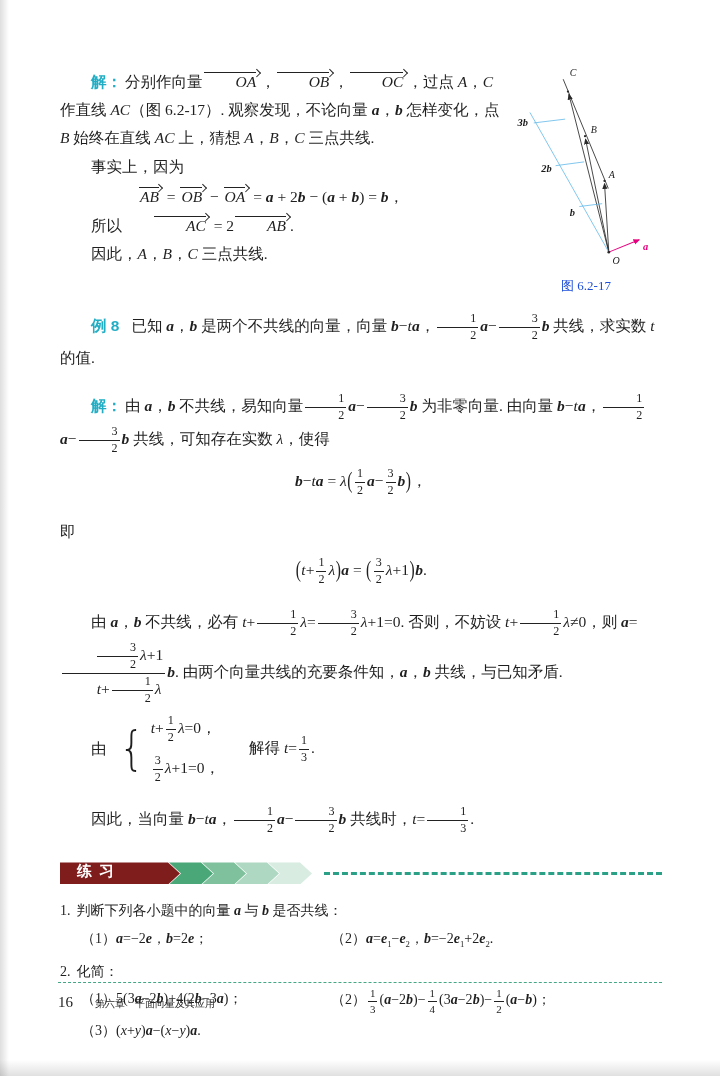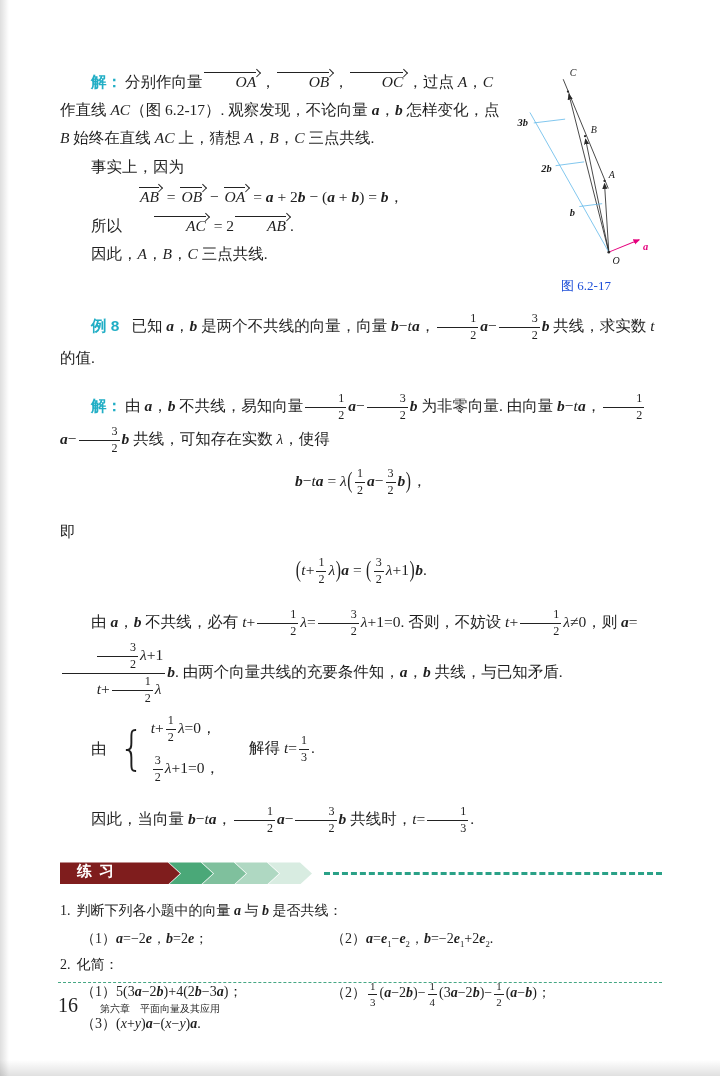--- a/index.html
+++ b/index.html
@@ -49,30 +49,30 @@
 
   .practice{margin-top:24px}
   .pbanner{display:flex;align-items:center;height:24px}
   .chev{height:22px;flex:none}
   .chev-first{width:120px;display:flex;align-items:flex-start;padding-left:17px;background:#7f1d1d;clip-path:polygon(0 0,calc(100% - 12px) 0,100% 50%,calc(100% - 12px) 100%,0 100%)}
   .chev-band{width:44px;margin-left:-11px;clip-path:polygon(0 0,calc(100% - 12px) 0,100% 50%,calc(100% - 12px) 100%,0 100%,12px 50%)}
   .b1{background:#4aa878}.b2{background:#7fc09d}.b3{background:#afd8c2}.b4{background:#d8ece1}
   .ptitle{color:#fff;font-family:"Liberation Sans","DejaVu Sans",sans-serif;font-weight:bold;font-size:15px;letter-spacing:7px}
   .pdash{flex:1;border-top:3px dashed #2aa187;margin-left:12px;height:0}
   .plist{margin-top:13px;font-size:14px;line-height:1.8}
-  .pq{margin-top:0}
+  .pq{margin-top:7px}
   .qnum{margin-right:6px}
   .prow{display:flex;padding-left:21px;margin-top:2px}
   .prow .c1{width:250px;flex:none}
   .psub{padding-left:21px;margin-top:2px}
 
   .pfooter{position:absolute;left:58px;right:58px;top:982px}
   .fdash{border-top:1.6px dashed #45a884;margin-bottom:11px}
   .frow{display:flex;align-items:baseline;gap:22px}
-  .fpage{font-size:20px}
+  .fpage{font-size:15px}
   .fchap{font-size:10px;font-family:Liberation Mono, monospace;color:#2a2a2a}
 </style>
 </head>
 <body>
 
 <div class="page">
 
   <section class="top">
     <div class="sol-text">
       <p class="para ind"><span class="lbl">解：</span><span>分别作向量<span class="vec">OA</span>，<span class="vec">OB</span>，<span class="vec">OC</span>，过点 <i>A</i>，<i>C</i> 作直线 <i>AC</i>（图 6.2-17）. 观察发现，不论向量 <b class="v">a</b>，<b class="v">b</b> 怎样变化，点 <i>B</i> 始终在直线 <i>AC</i> 上，猜想 <i>A</i>，<i>B</i>，<i>C</i> 三点共线.</span></p>

